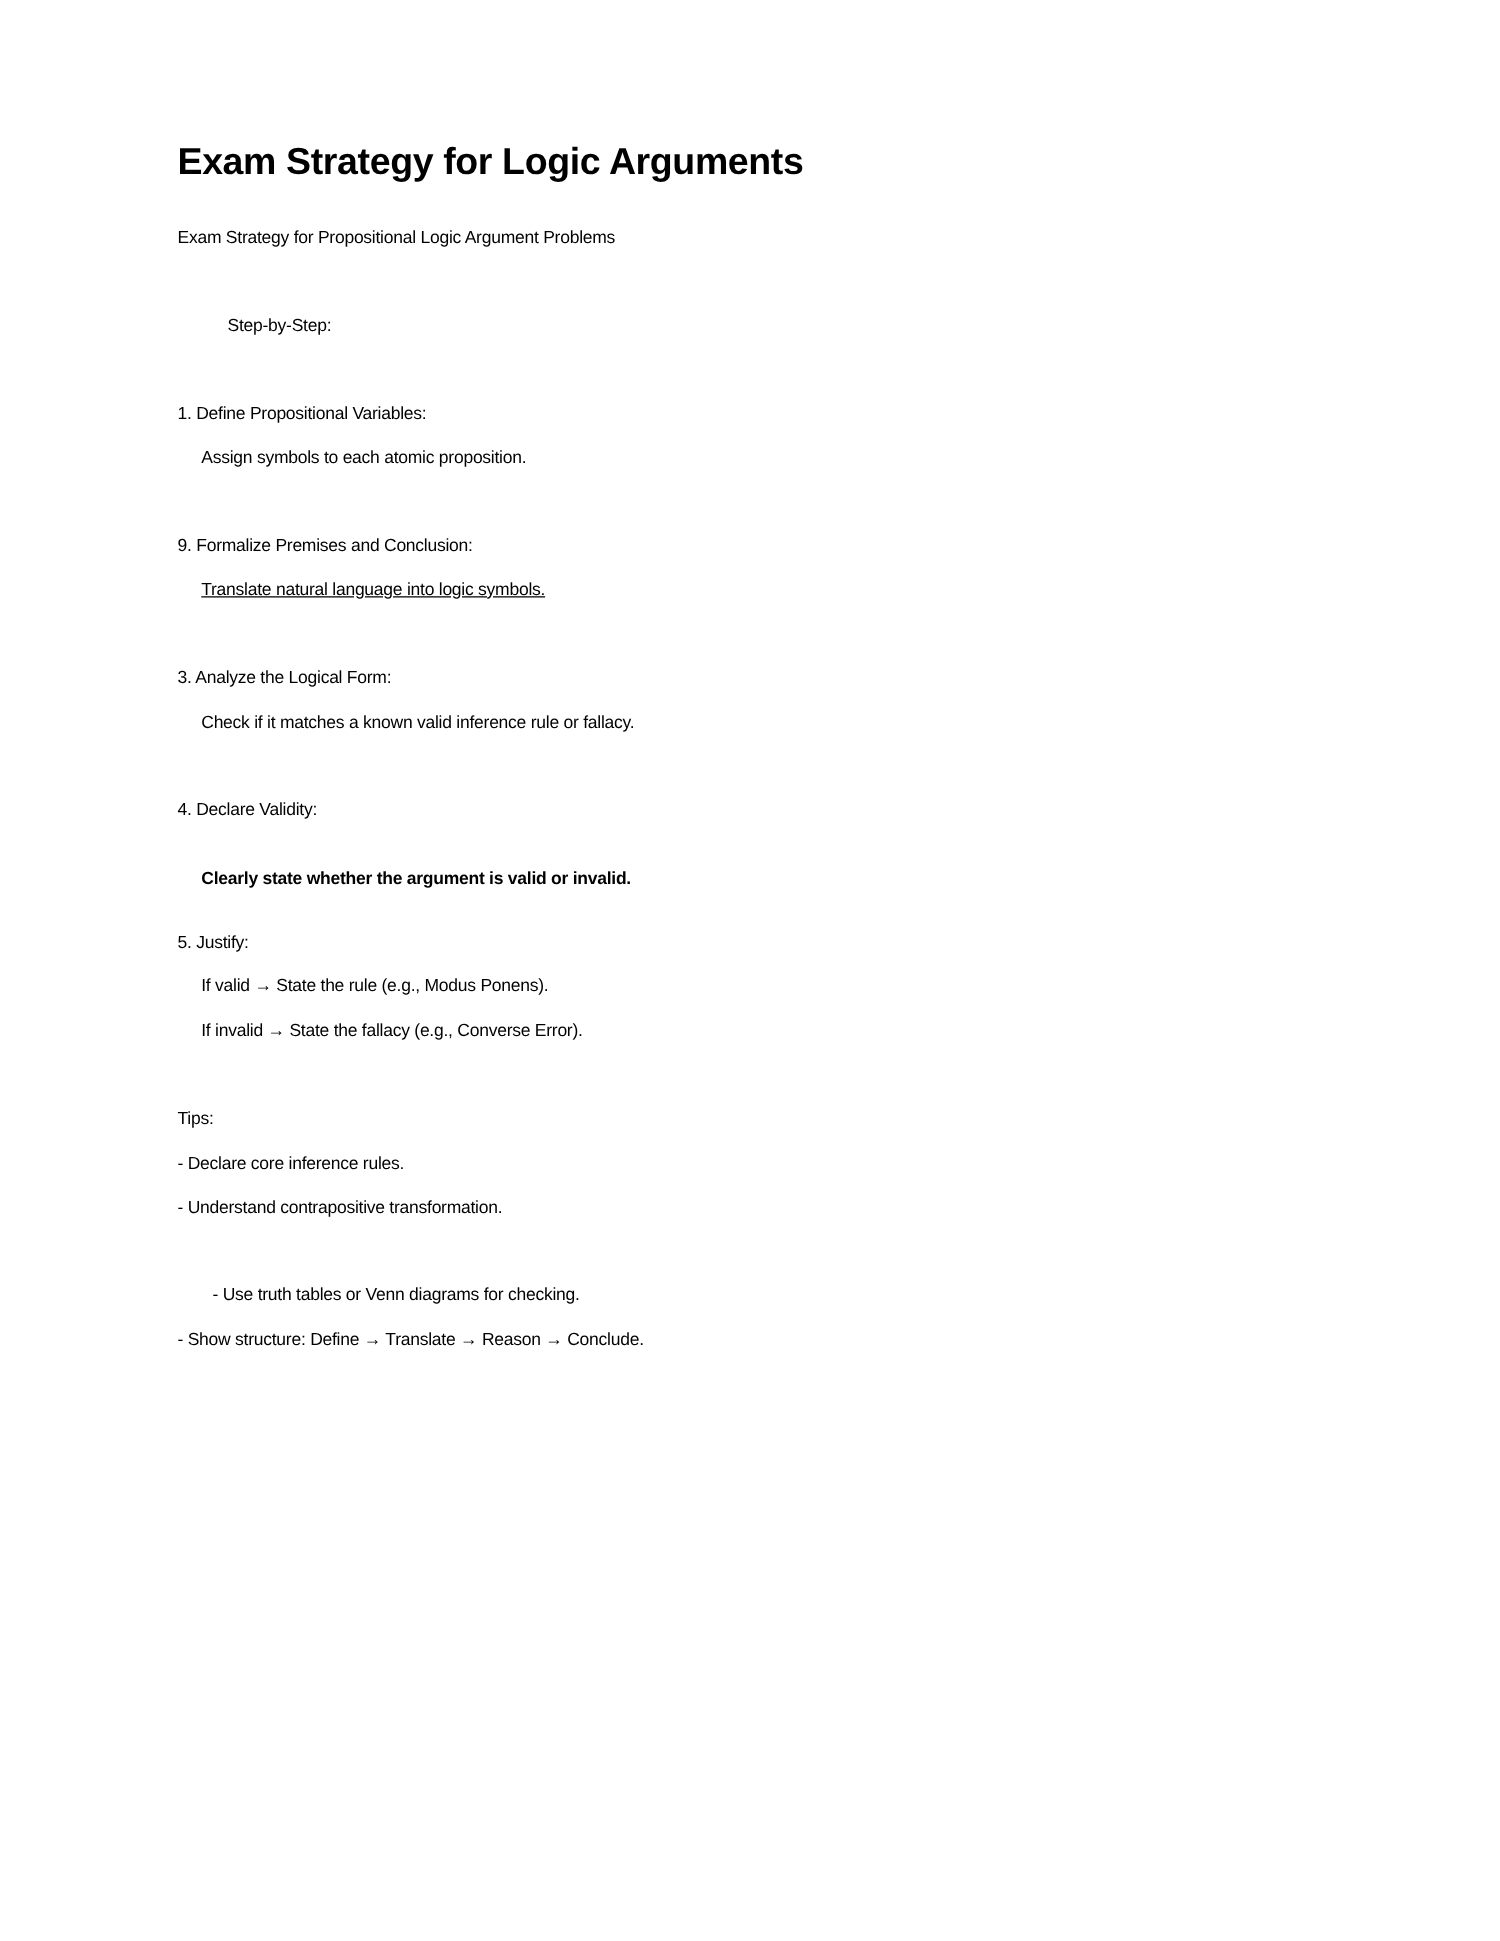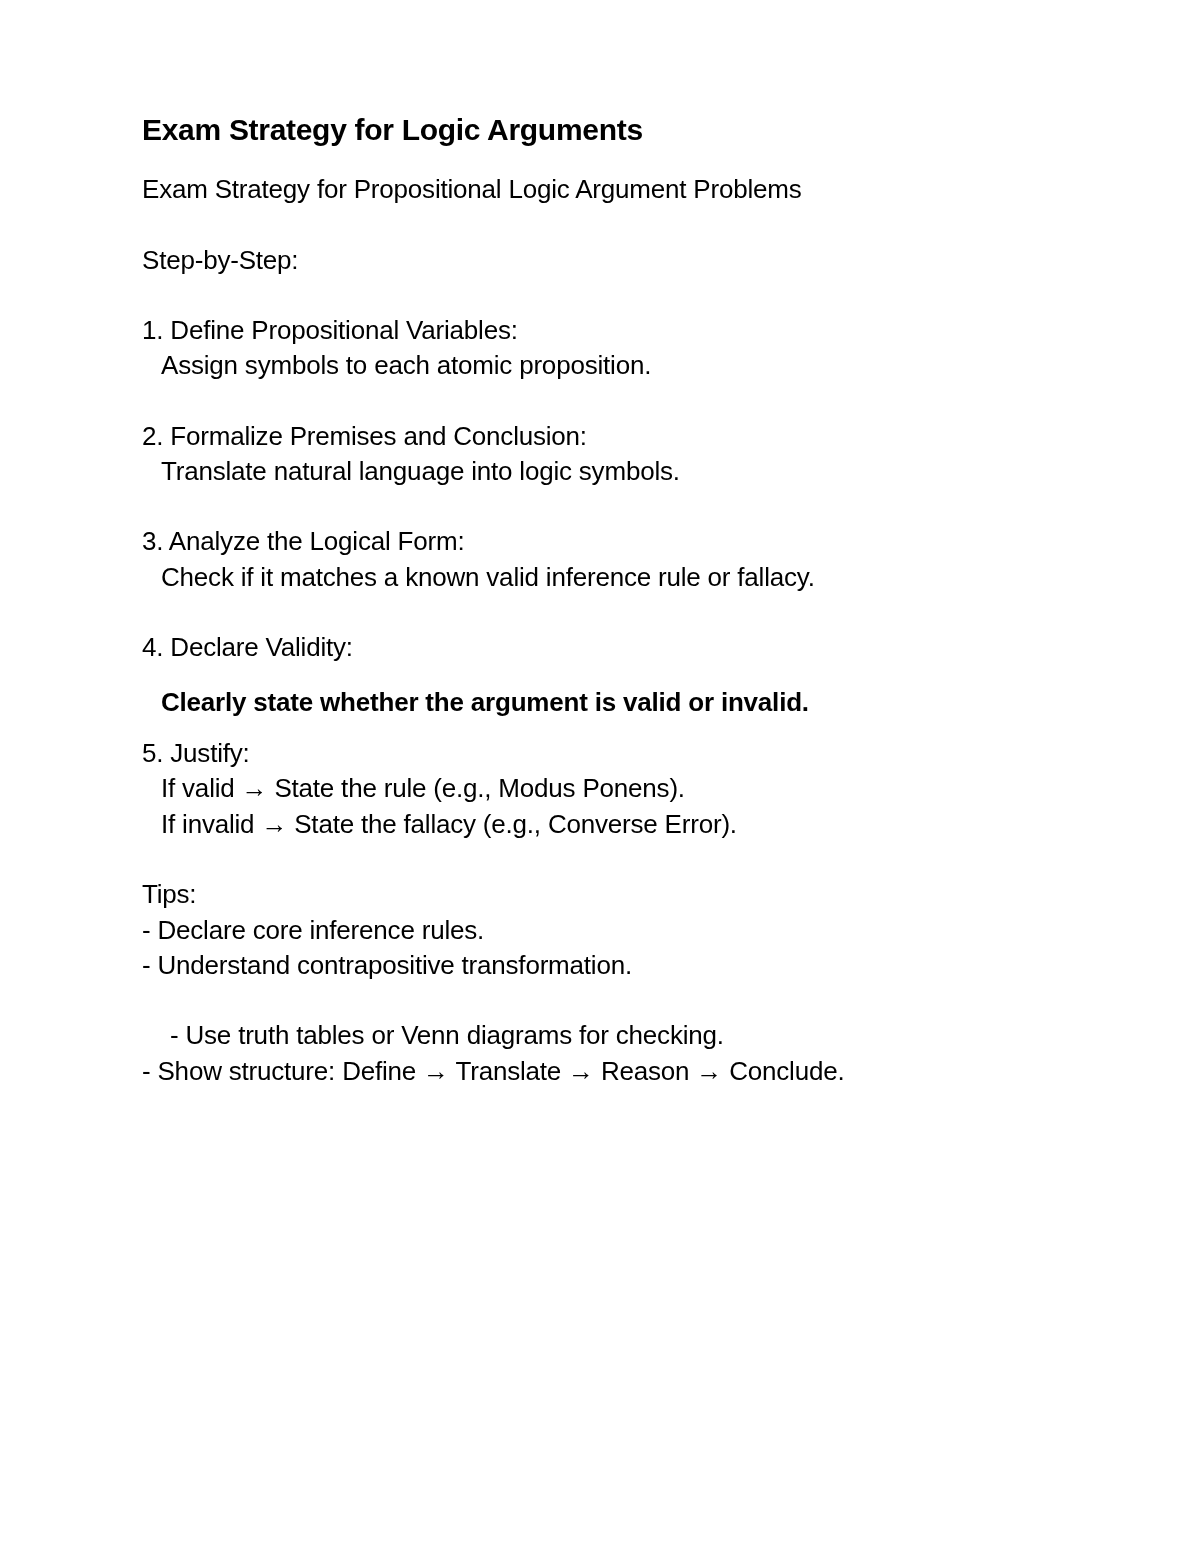--- a/index.html
+++ b/index.html
@@ -18,21 +18,21 @@
     .page {
       position: absolute;
       left: 0; top: 0;
       width: 1200px;
       height: 1525px;
       background: #ffffff;
     }
     .line {
       position: absolute;
       left: 142px;
-      font-size: 26px;
+      font-size: 14px;
       line-height: 24px;
       white-space: pre;
       letter-spacing: -0.2px;
     }
     .indent { left: 161px; }
     .title {
       position: absolute;
       left: 142px;
       top: 112px;
       font-size: 30px;
@@ -44,27 +44,27 @@
   </style>
 </head>
 <body>
 
 <div class="page">
 
   <div class="title">Exam Strategy for Logic Arguments</div>
 
   <div class="line" style="top:177px;">Exam Strategy for Propositional Logic Argument Problems</div>
 
-  <div class="line" style="top:248px;">Step-by-Step:</div>
+  <div class="line" style="top:248px;margin-left:40px;">Step-by-Step:</div>
 
   <div class="line" style="top:318px;">1. Define Propositional Variables:</div>
   <div class="line indent" style="top:353px;">Assign symbols to each atomic proposition.</div>
 
-  <div class="line" style="top:424px;">2. Formalize Premises and Conclusion:</div>
-  <div class="line indent" style="top:459px;">Translate natural language into logic symbols.</div>
+  <div class="line" style="top:424px;">9. Formalize Premises and Conclusion:</div>
+  <div class="line indent" style="top:459px;text-decoration:underline;">Translate natural language into logic symbols.</div>
 
   <div class="line" style="top:529px;">3. Analyze the Logical Form:</div>
   <div class="line indent" style="top:565px;">Check if it matches a known valid inference rule or fallacy.</div>
 
   <div class="line" style="top:635px;">4. Declare Validity:</div>
   <div class="line indent" style="top:690px;font-weight:bold;">Clearly state whether the argument is valid or invalid.</div>
 
   <div class="line" style="top:741px;">5. Justify:</div>
   <div class="line indent" style="top:776px;">If valid → State the rule (e.g., Modus Ponens).</div>
   <div class="line indent" style="top:812px;">If invalid → State the fallacy (e.g., Converse Error).</div>

